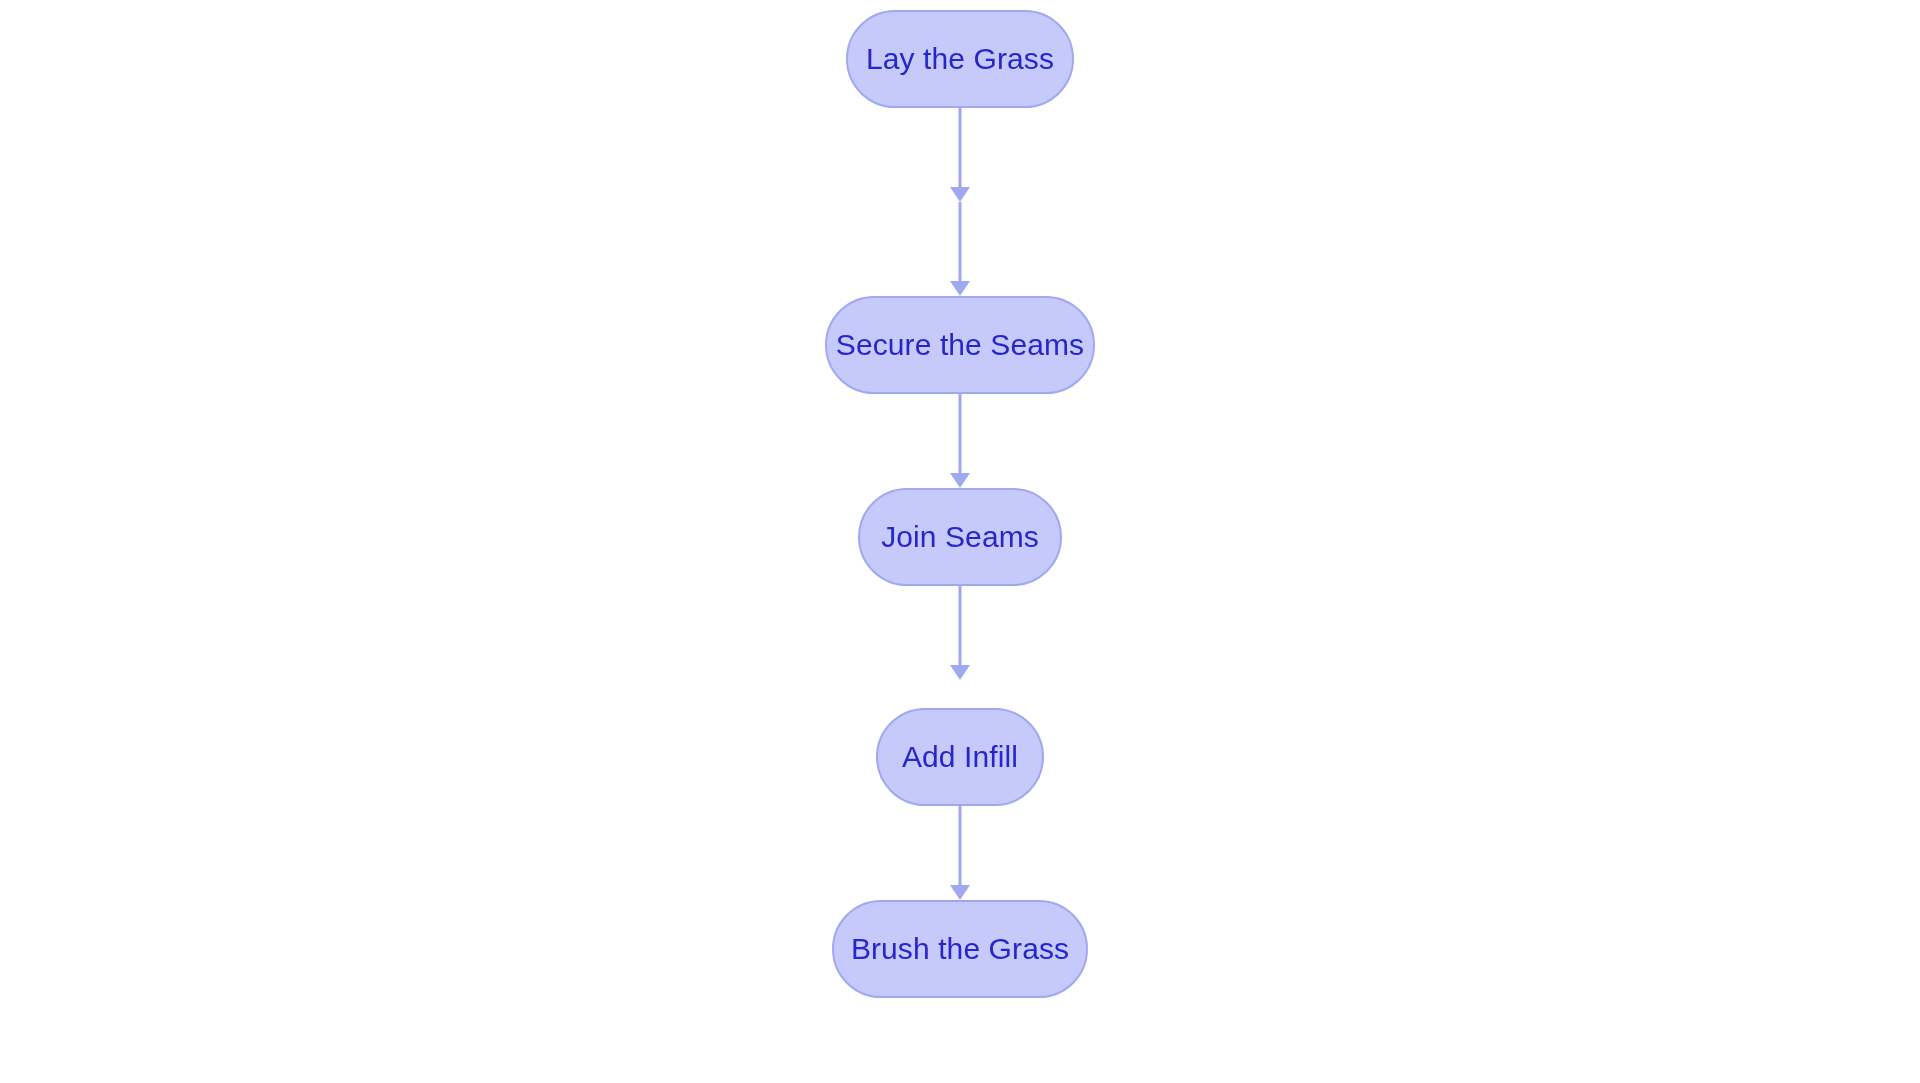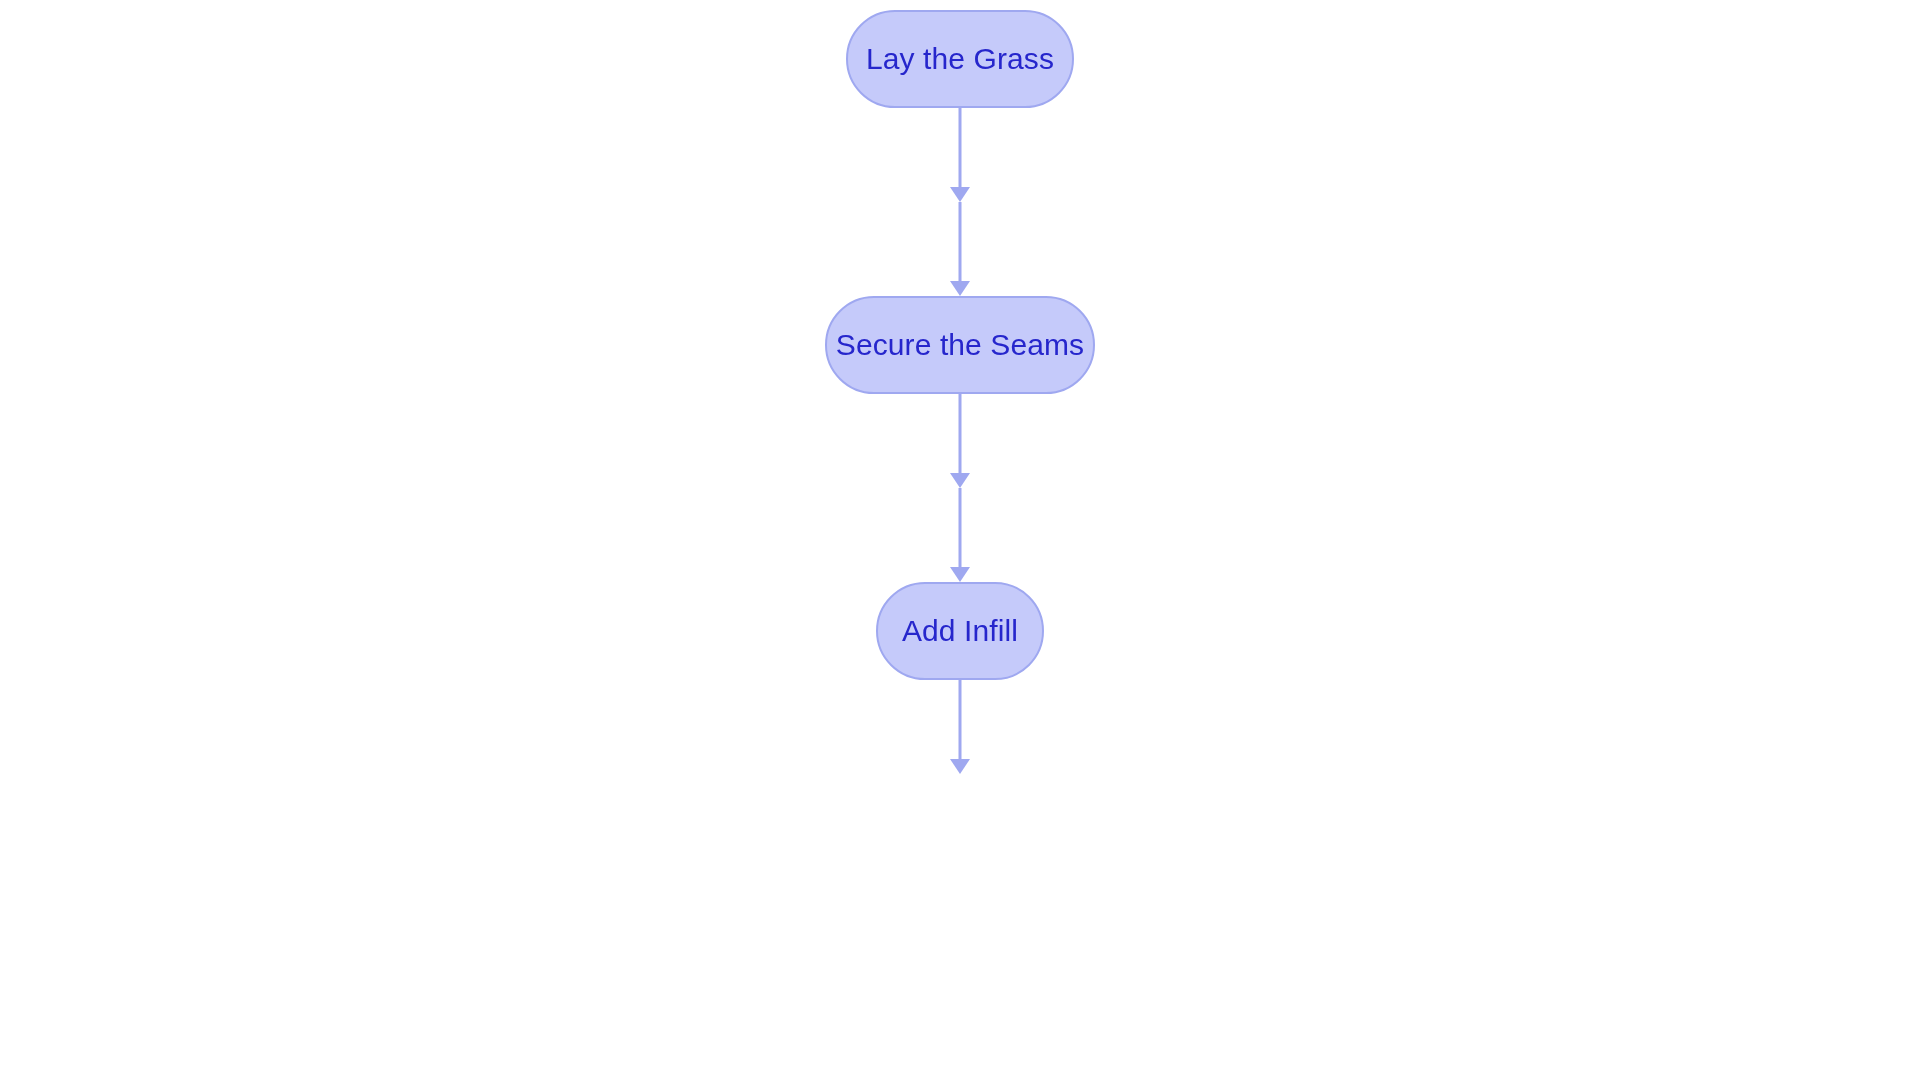--- a/index.html
+++ b/index.html
@@ -56,21 +56,21 @@
     line-height: 1;
     white-space: nowrap;
     padding: 0 34px;
   }
 
   
   .node.w-lay    { width: 228px; }
   .node.w-cut    { width: 180px; }
   .node.w-secure { width: 270px; }
   .node.w-join   { width: 204px; }
-  .node.w-add    { width: 168px; }
+  .node.w-add    { width: 168px; margin-top: 28px; }
   .node.w-brush  { width: 256px; }
 
   .connector {
     position: relative;
     width: 24px;
     height: 94px;
     flex: none;
   }
   .connector .line {
     position: absolute;
@@ -116,30 +116,36 @@
 
     <div class="node w-secure">
       <span class="node-label">Secure the Seams</span>
     </div>
 
     <div class="connector">
       <span class="line"></span>
       <span class="arrowhead"></span>
     </div>
 
+    <div class="node w-join">
+      <span class="node-label">Join Seams</span>
+    </div>
 
     <div class="connector">
       <span class="line"></span>
       <span class="arrowhead"></span>
     </div>
 
     <div class="node w-add">
       <span class="node-label">Add Infill</span>
     </div>
 
     <div class="connector">
       <span class="line"></span>
       <span class="arrowhead"></span>
     </div>
 
+    <div class="node w-brush">
+      <span class="node-label">Brush the Grass</span>
+    </div>
 
   </div>
 </div>
 
 </body></html>

